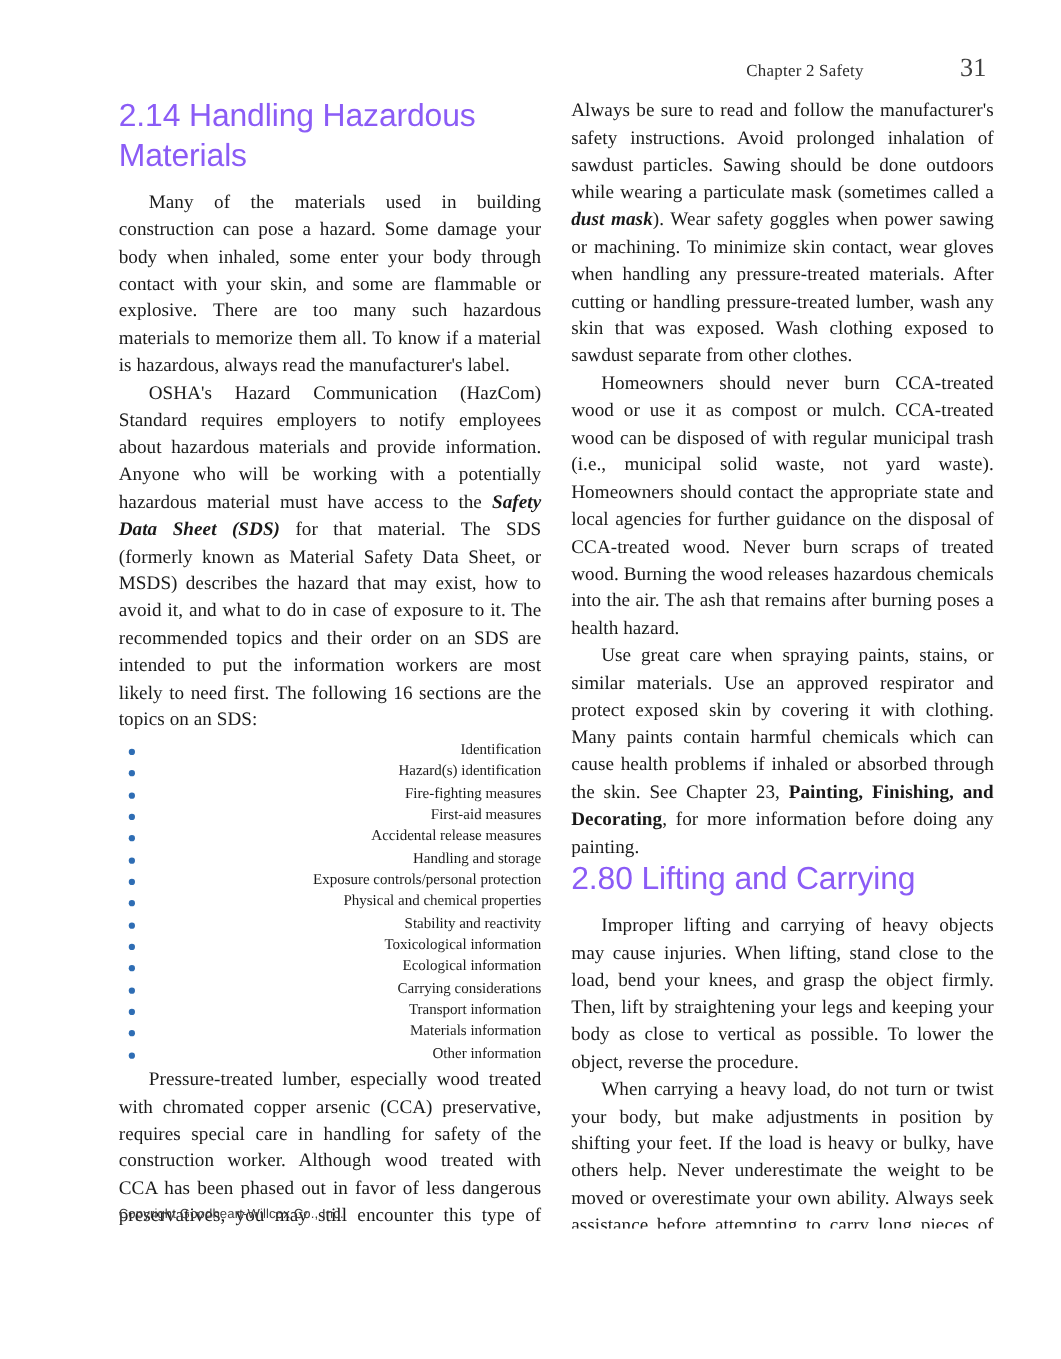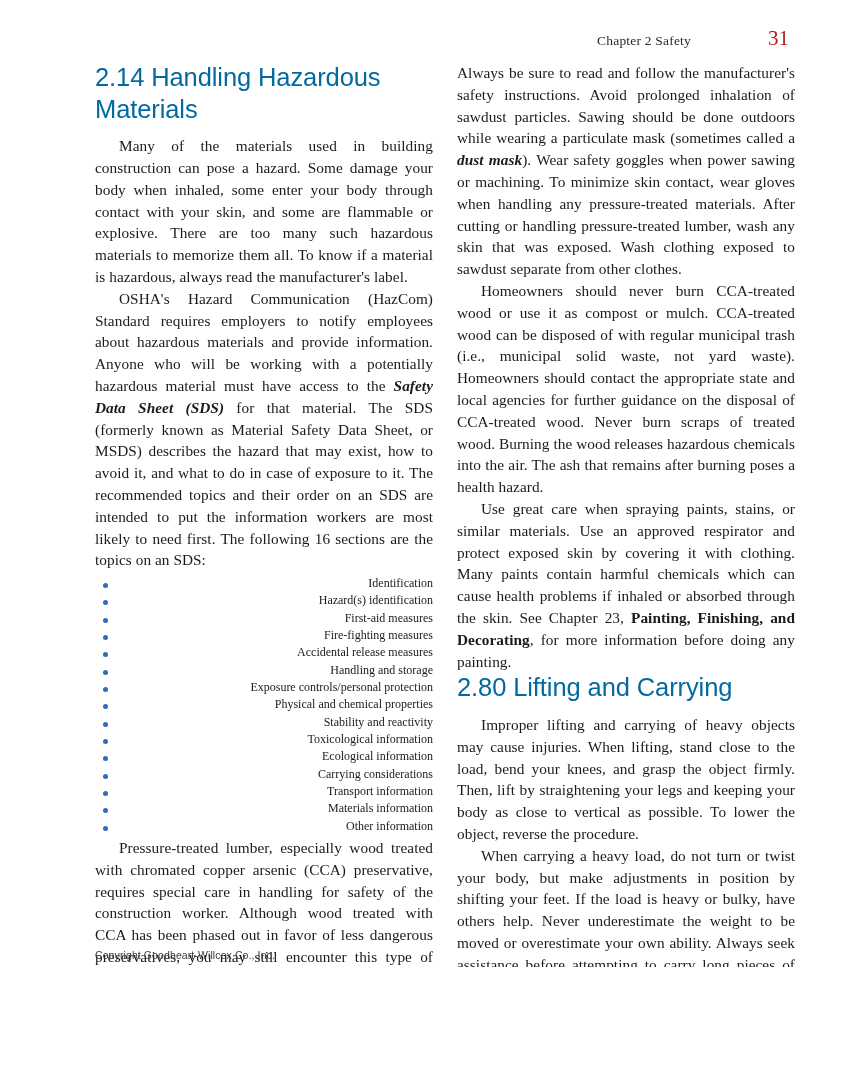--- a/index.html
+++ b/index.html
@@ -8,20 +8,21 @@
     background: #ffffff;
   }
   .page {
     position: relative;
     width: 849px;
     height: 967px;
     background: #ffffff;
     overflow: hidden;
     font-family: "Liberation Serif", "DejaVu Serif", serif;
     color: #1a1a1a;
+    margin-top: 16px;
   }
 
   
   .running-head {
     position: absolute;
     top: 26px;
     left: 95px;
     right: 60px;
     height: 24px;
     display: flex;
@@ -31,21 +32,21 @@
   .running-head .chap {
     font-family: "Liberation Serif", "DejaVu Serif", serif;
     font-size: 13.5px;
     color: #2b2b2b;
     letter-spacing: 0.2px;
     margin-right: 72px;
   }
   .running-head .folio {
     font-family: "Liberation Serif", "DejaVu Serif", serif;
     font-size: 21px;
-    color: #b91c1c;
+    color: #404040;
     min-width: 26px;
     text-align: right;
   }
 
   
   .cols {
     position: absolute;
     top: 62px;
     left: 95px;
     width: 700px;
@@ -57,21 +58,21 @@
   }
   .col-left  { left: 0; }
   .col-right { left: 362px; }
 
   h2.sec-head {
     margin: 0 0 10px 0;
     font-family: "Liberation Sans", "DejaVu Sans", sans-serif;
     font-weight: 400;
     font-size: 25.5px;
     line-height: 1.24;
-    color: #0369a1;
+    color: #8b5cf6;
     letter-spacing: -0.1px;
   }
   h2.sec-head.tight-top { margin-top: 0; }
 
   .sec-head-2 {
     margin: 26px 0 8px 0;
   }
 
   p.body {
     margin: 0;
@@ -180,22 +181,22 @@
 
       <h2 class="sec-head tight-top">2.14 Handling Hazardous Materials</h2>
 
       <p class="body">Many of the materials used in building construction can pose a hazard. Some damage your body when inhaled, some enter your body through contact with your skin, and some are flammable or explosive. There are too many such hazardous materials to memorize them all. To know if a material is hazardous, always read the manufacturer's label.</p>
 
       <p class="body"><span>OSHA's Hazard Communication (HazCom) Standard requires employers to notify employees about hazardous materials and provide information. Anyone who will be working with a potentially hazardous material must have access to the </span><b class="bi">Safety Data Sheet (SDS)</b><span> for that material. The SDS (formerly known as Material Safety Data Sheet, or MSDS) describes the hazard that may exist, how to avoid it, and what to do in case of exposure to it. The recommended topics and their order on an SDS are intended to put the information workers are most likely to need first. The following 16 sections are the topics on an SDS:</span></p>
 
       <ul class="sds-list">
         <li><span class="dot"></span><span>Identification</span></li>
         <li><span class="dot"></span><span>Hazard(s) identification</span></li>
+        <li><span class="dot"></span><span>Fire-fighting measures</span></li>
         <li><span class="dot"></span><span>First-aid measures</span></li>
-        <li><span class="dot"></span><span>Fire-fighting measures</span></li>
         <li><span class="dot"></span><span>Accidental release measures</span></li>
         <li><span class="dot"></span><span>Handling and storage</span></li>
         <li><span class="dot"></span><span>Exposure controls/personal protection</span></li>
         <li><span class="dot"></span><span>Physical and chemical properties</span></li>
         <li><span class="dot"></span><span>Stability and reactivity</span></li>
         <li><span class="dot"></span><span>Toxicological information</span></li>
         <li><span class="dot"></span><span>Ecological information</span></li>
         <li><span class="dot"></span><span>Carrying considerations</span></li>
         <li><span class="dot"></span><span>Transport information</span></li>
         <li><span class="dot"></span><span>Materials information</span></li>

